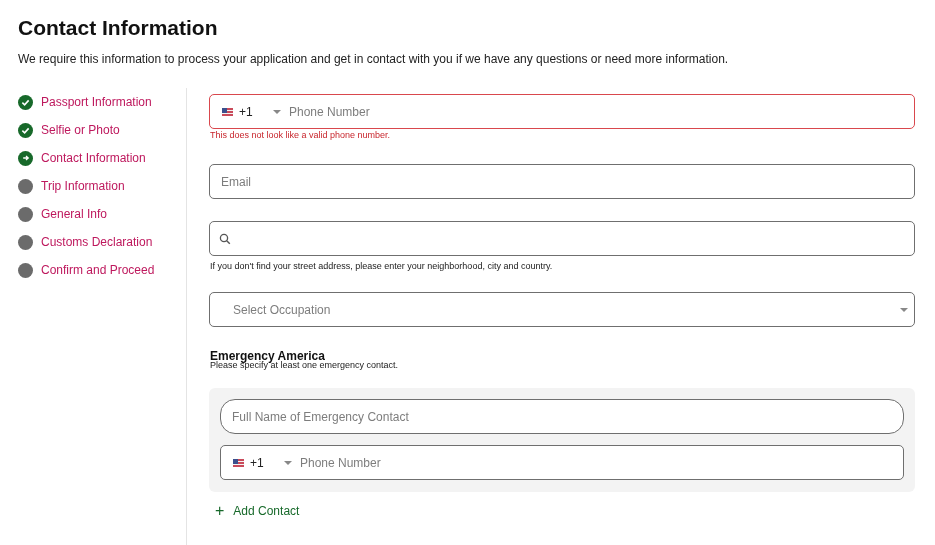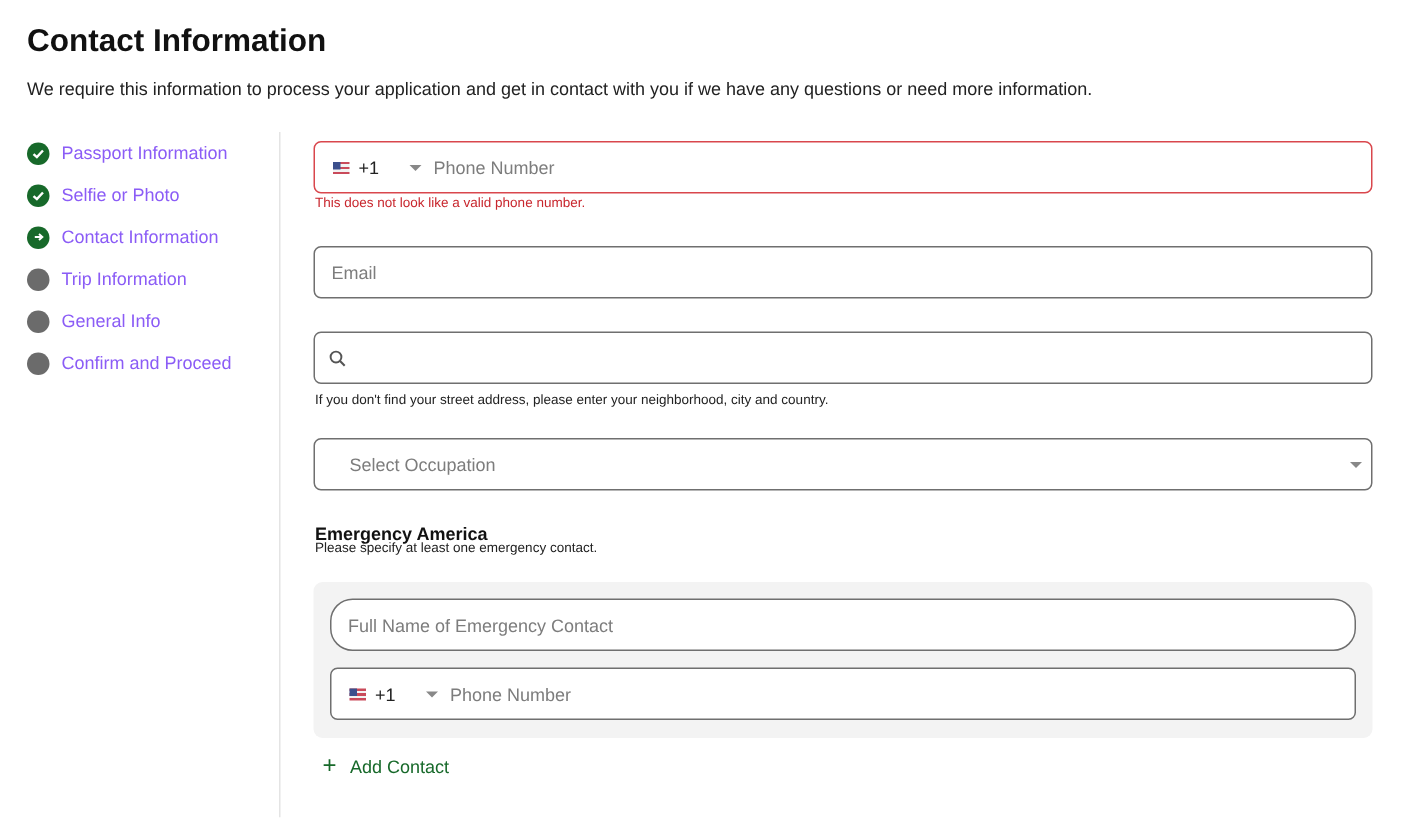--- a/index.html
+++ b/index.html
@@ -7,21 +7,21 @@
   body { font-family: "Liberation Sans", sans-serif; color: #1a1a1a; position: relative; }
 
   .page-title { position: absolute; left: 18px; top: 16px; font-size: 21px; font-weight: bold; color: #111; }
   .page-subtitle { position: absolute; left: 18px; top: 52px; font-size: 12px; color: #222; }
 
   .stepper { position: absolute; left: 18px; top: 88px; width: 165px; }
   .step { display: flex; align-items: center; height: 28px; cursor: pointer; }
   .step-icon { width: 15px; height: 15px; border-radius: 50%; margin-right: 8px; display: flex; align-items: center; justify-content: center; flex-shrink: 0; }
   .step-icon.done, .step-icon.current { background: #17692a; }
   .step-icon.pending { background: #6b6b6b; }
-  .step-label { font-size: 12px; color: #8b5cf6; }
+  .step-label { font-size: 12px; color: #be185d; }
 
   .divider { position: absolute; left: 186px; top: 88px; width: 1px; height: 457px; background: #e4e4e4; }
 
   .field { position: absolute; left: 209px; width: 706px; height: 35px; border: 1px solid #6f6f6f; border-radius: 5px; display: flex; align-items: center; background: #fff; }
   .field.error { border-color: #d9474d; }
   .field input { border: none; outline: none; font-family: "Liberation Sans", sans-serif; font-size: 12px; color: #222; background: transparent; flex: 1; height: 100%; }
   .field input::placeholder { color: #7d7d7d; }
 
   .flag { width: 11px; height: 8px; margin-left: 12px; background: linear-gradient(#c94a5a 0 20%, #f2f2f2 20% 40%, #c94a5a 40% 60%, #f2f2f2 60% 80%, #c94a5a 80%); position: relative; }
   .flag::before { content: ""; position: absolute; left: 0; top: 0; width: 5px; height: 5px; background: #3b4f8c; }
@@ -74,20 +74,24 @@
   <div class="step">
     <span class="step-icon pending"></span>
     <span class="step-label">Trip Information</span>
   </div>
   <div class="step">
     <span class="step-icon pending"></span>
     <span class="step-label">General Info</span>
   </div>
   <div class="step">
     <span class="step-icon pending"></span>
+    <span class="step-label">Customs Declaration</span>
+  </div>
+  <div class="step">
+    <span class="step-icon pending"></span>
     <span class="step-label">Confirm and Proceed</span>
   </div>
 </nav>
 
 <div class="divider"></div>
 
 <div class="field error" style="top:94px;">
   <span class="flag"></span>
   <span class="dial">+1</span>
   <span class="caret"></span>

